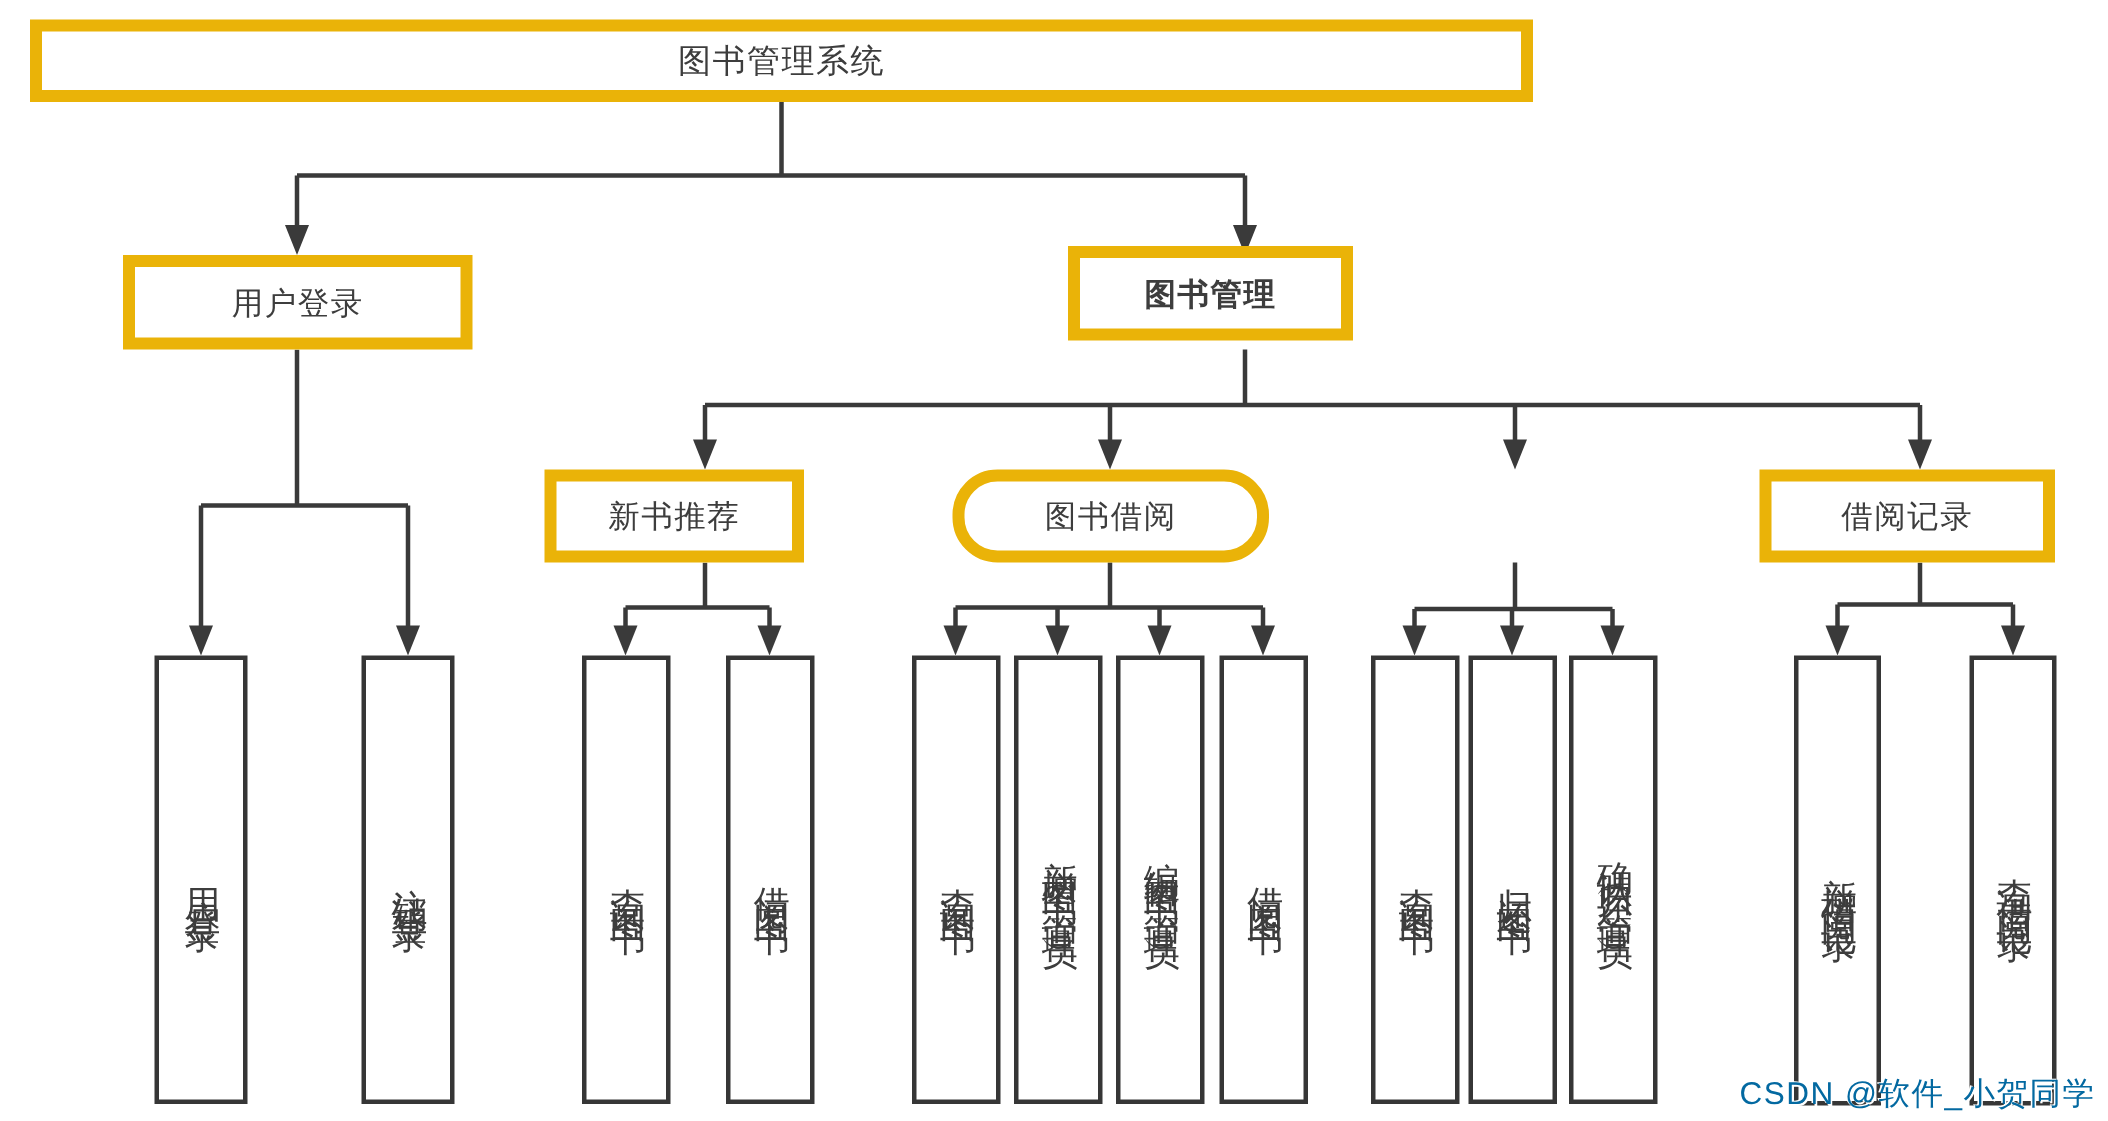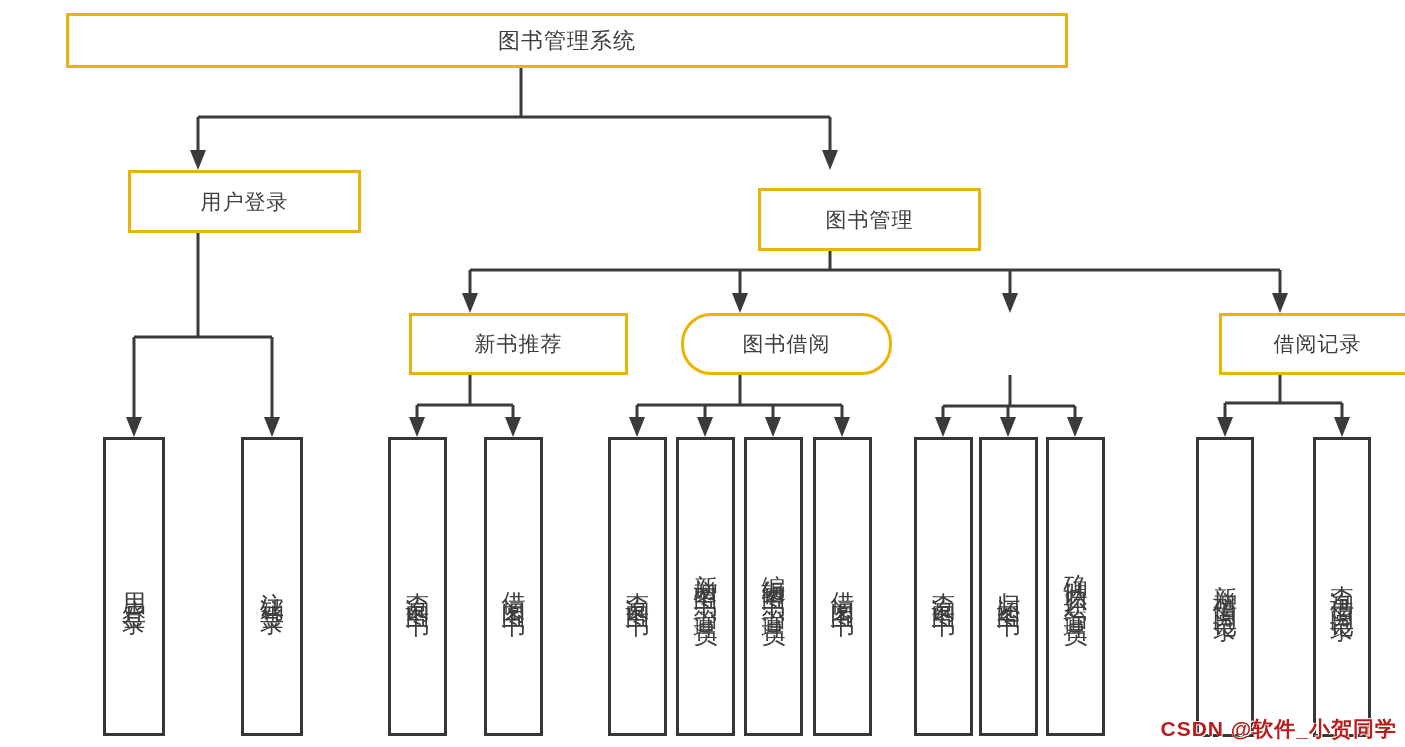--- a/index.html
+++ b/index.html
@@ -12,30 +12,29 @@
     font-family: "Liberation Sans", sans-serif;
   }
   .connectors {
     position: absolute;
     left: 0; top: 0;
     width: 1405px; height: 747px;
   }
   .hbox {
     position: absolute;
     box-sizing: border-box;
-    border: 3px solid #eab308;
+    border: 8px solid #eab308;
     background: #ffffff;
     display: flex;
     align-items: center;
     justify-content: center;
     font-size: 21px;
     color: #3d3d3d;
     letter-spacing: 1px;
     white-space: nowrap;
-    margin-left: 46px;
   }
   .hbox.root { font-size: 22px; }
   .vbox {
     position: absolute;
     box-sizing: border-box;
     border: 3px solid #363636;
     background: #ffffff;
     display: flex;
     align-items: center;
     justify-content: center;
@@ -46,25 +45,24 @@
     font-size: 24px;
     line-height: 1;
     letter-spacing: 7px;
     color: #3d3d3d;
   }
   .watermark {
     position: absolute;
     right: 8px;
     bottom: 4px;
     font-size: 21px;
-    color: #b91c1c;
+    color: #0369a1;
     letter-spacing: 1px;
     text-shadow: 1px 1px 0 #ffffff, -1px -1px 0 #ffffff;
     white-space: nowrap;
-    font-weight: bold;
   }
 </style>
 </head>
 <body>
 
 <div class="stage">
 
   <svg class="connectors" viewBox="0 0 1405 747" xmlns="http://www.w3.org/2000/svg" aria-hidden="true">
     <path d="M521 68 V117 M198 117 H830 M198 117 V153 M830 117 V153
              M198 233 V337 M134 337 H272 M134 337 V421 M272 337 V421
@@ -92,23 +90,23 @@
       <polygon points="1000,417 1016,417 1008,437"></polygon>
       <polygon points="1067,417 1083,417 1075,437"></polygon>
       <polygon points="1217,417 1233,417 1225,437"></polygon>
       <polygon points="1334,417 1350,417 1342,437"></polygon>
     </g>
   </svg>
 
   <div class="hbox root" style="left:20px; top:13px; width:1002px; height:55px;">图书管理系统</div>
 
   <div class="hbox" style="left:82px; top:170px; width:233px; height:63px;">用户登录</div>
-  <div class="hbox" style="left:712px; top:188px; width:223px; height:63px;">图书管理</div>
+  <div class="hbox" style="left:712px; top:164px; width:190px; height:63px;font-weight:bold;">图书管理</div>
 
-  <div class="hbox" style="left:363px; top:313px; width:219px; height:62px;">新书推荐</div>
+  <div class="hbox" style="left:363px; top:313px; width:173px; height:62px;">新书推荐</div>
   <div class="hbox" style="left:635px; top:313px; width:211px; height:62px;border-radius:30px;">图书借阅</div>
   <div class="hbox" style="left:1173px; top:313px; width:197px; height:62px;">借阅记录</div>
 
   <div class="vbox" style="left:103px; top:437px; width:62px; height:299px;">
     <span class="vtext">用户登录</span>
   </div>
   <div class="vbox" style="left:241px; top:437px; width:62px; height:299px;">
     <span class="vtext">注销登录</span>
   </div>
 

